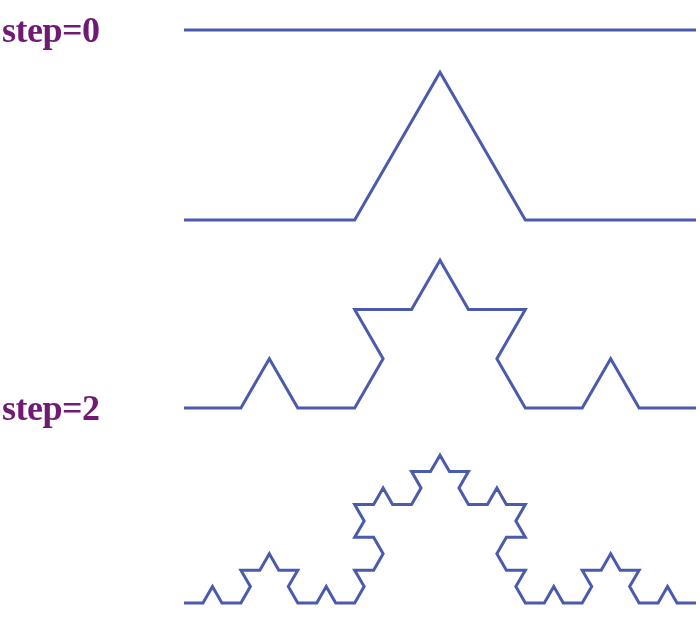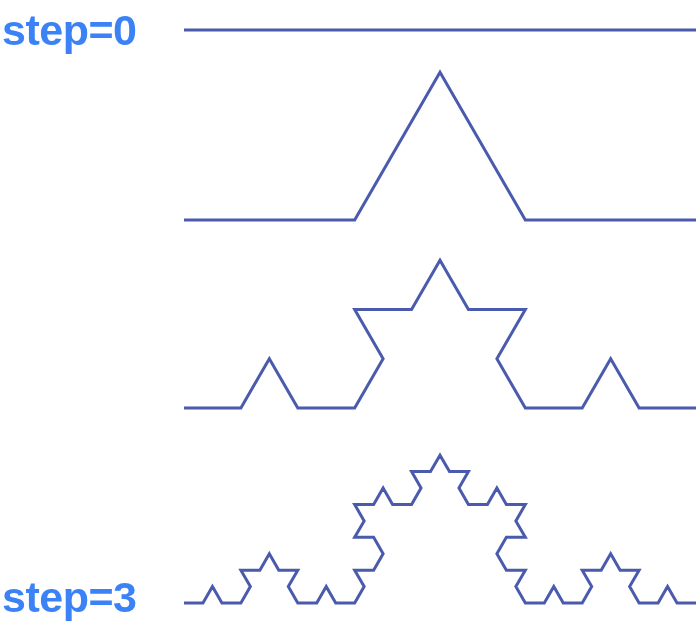--- a/index.html
+++ b/index.html
@@ -12,25 +12,25 @@
     position: relative;
     width: 700px;
     height: 627px;
     background: #ffffff;
     overflow: hidden;
     font-family: "Liberation Serif", "DejaVu Serif", serif;
   }
   .row-label {
     position: absolute;
     left: 2px;
-    font-family: Liberation Sans, sans-serif;
+    font-family: Liberation Serif, serif;
     font-weight: bold;
-    font-size: 43px;
+    font-size: 36px;
     line-height: 43px;
-    color: #3b82f6;
+    color: #701a75;
     white-space: nowrap;
     letter-spacing: -0.5px;
     transform: translateY(-50%);
     user-select: none;
   }
   #koch-svg {
     position: absolute;
     left: 0;
     top: 0;
     width: 700px;
@@ -49,15 +49,15 @@
 <div id="figure">
 
   <svg id="koch-svg" viewBox="0 0 700 627" xmlns="http://www.w3.org/2000/svg">
       <path d="M184.00 30.00 L696.00 30.00" class="koch-path" stroke="#4a5bad" stroke-width="3"></path>
       <path d="M184.00 220.00 L354.67 220.00 L440.00 72.20 L525.33 220.00 L696.00 220.00" class="koch-path" stroke="#4a5bad" stroke-width="3"></path>
       <path d="M184.00 408.00 L240.89 408.00 L269.33 358.73 L297.78 408.00 L354.67 408.00 L383.11 358.73 L354.67 309.47 L411.56 309.47 L440.00 260.20 L468.44 309.47 L525.33 309.47 L496.89 358.73 L525.33 408.00 L582.22 408.00 L610.67 358.73 L639.11 408.00 L696.00 408.00" class="koch-path" stroke="#4a5bad" stroke-width="3"></path>
       <path d="M184.00 603.00 L202.96 603.00 L212.44 586.58 L221.93 603.00 L240.89 603.00 L250.37 586.58 L240.89 570.16 L259.85 570.16 L269.33 553.73 L278.81 570.16 L297.78 570.16 L288.30 586.58 L297.78 603.00 L316.74 603.00 L326.22 586.58 L335.70 603.00 L354.67 603.00 L364.15 586.58 L354.67 570.16 L373.63 570.16 L383.11 553.73 L373.63 537.31 L354.67 537.31 L364.15 520.89 L354.67 504.47 L373.63 504.47 L383.11 488.04 L392.59 504.47 L411.56 504.47 L421.04 488.04 L411.56 471.62 L430.52 471.62 L440.00 455.20 L449.48 471.62 L468.44 471.62 L458.96 488.04 L468.44 504.47 L487.41 504.47 L496.89 488.04 L506.37 504.47 L525.33 504.47 L515.85 520.89 L525.33 537.31 L506.37 537.31 L496.89 553.73 L506.37 570.16 L525.33 570.16 L515.85 586.58 L525.33 603.00 L544.30 603.00 L553.78 586.58 L563.26 603.00 L582.22 603.00 L591.70 586.58 L582.22 570.16 L601.19 570.16 L610.67 553.73 L620.15 570.16 L639.11 570.16 L629.63 586.58 L639.11 603.00 L658.07 603.00 L667.56 586.58 L677.04 603.00 L696.00 603.00" class="koch-path" stroke="#4a5bad" stroke-width="3"></path>
     </svg>
 
   <div class="row-label" style="top: 30px;">step=0</div>
-  <div class="row-label" style="top: 597px;">step=3</div>
+  <div class="row-label" style="top: 408px;">step=2</div>
 
 </div>
 
 </body></html>

